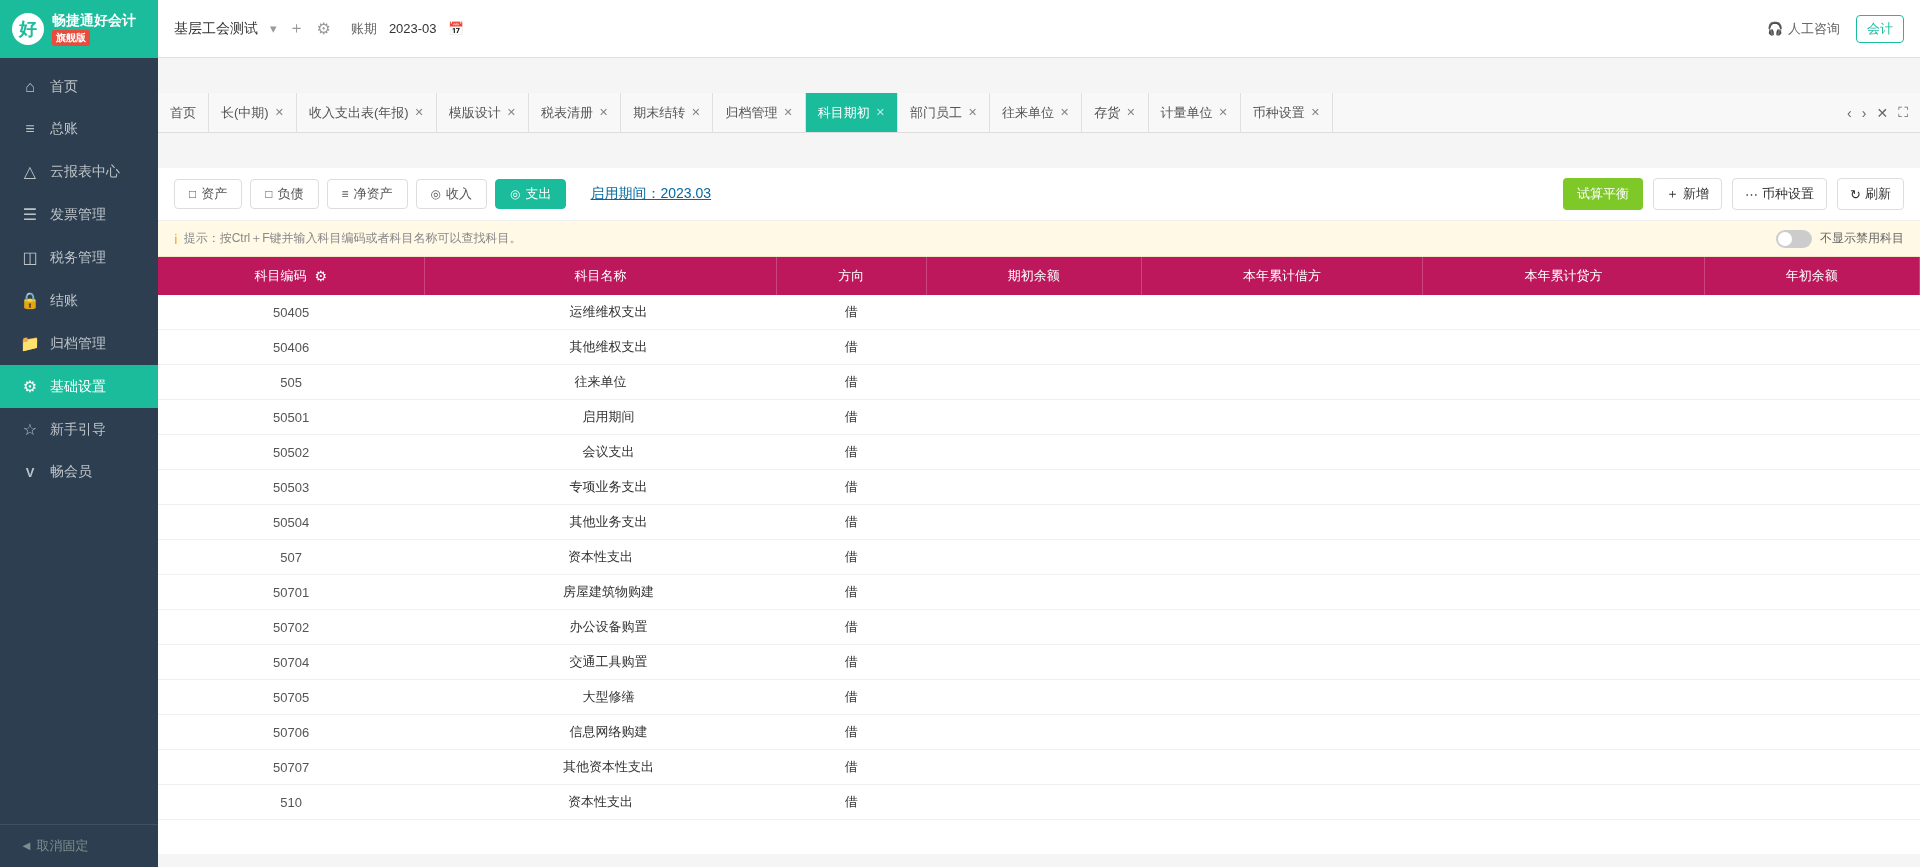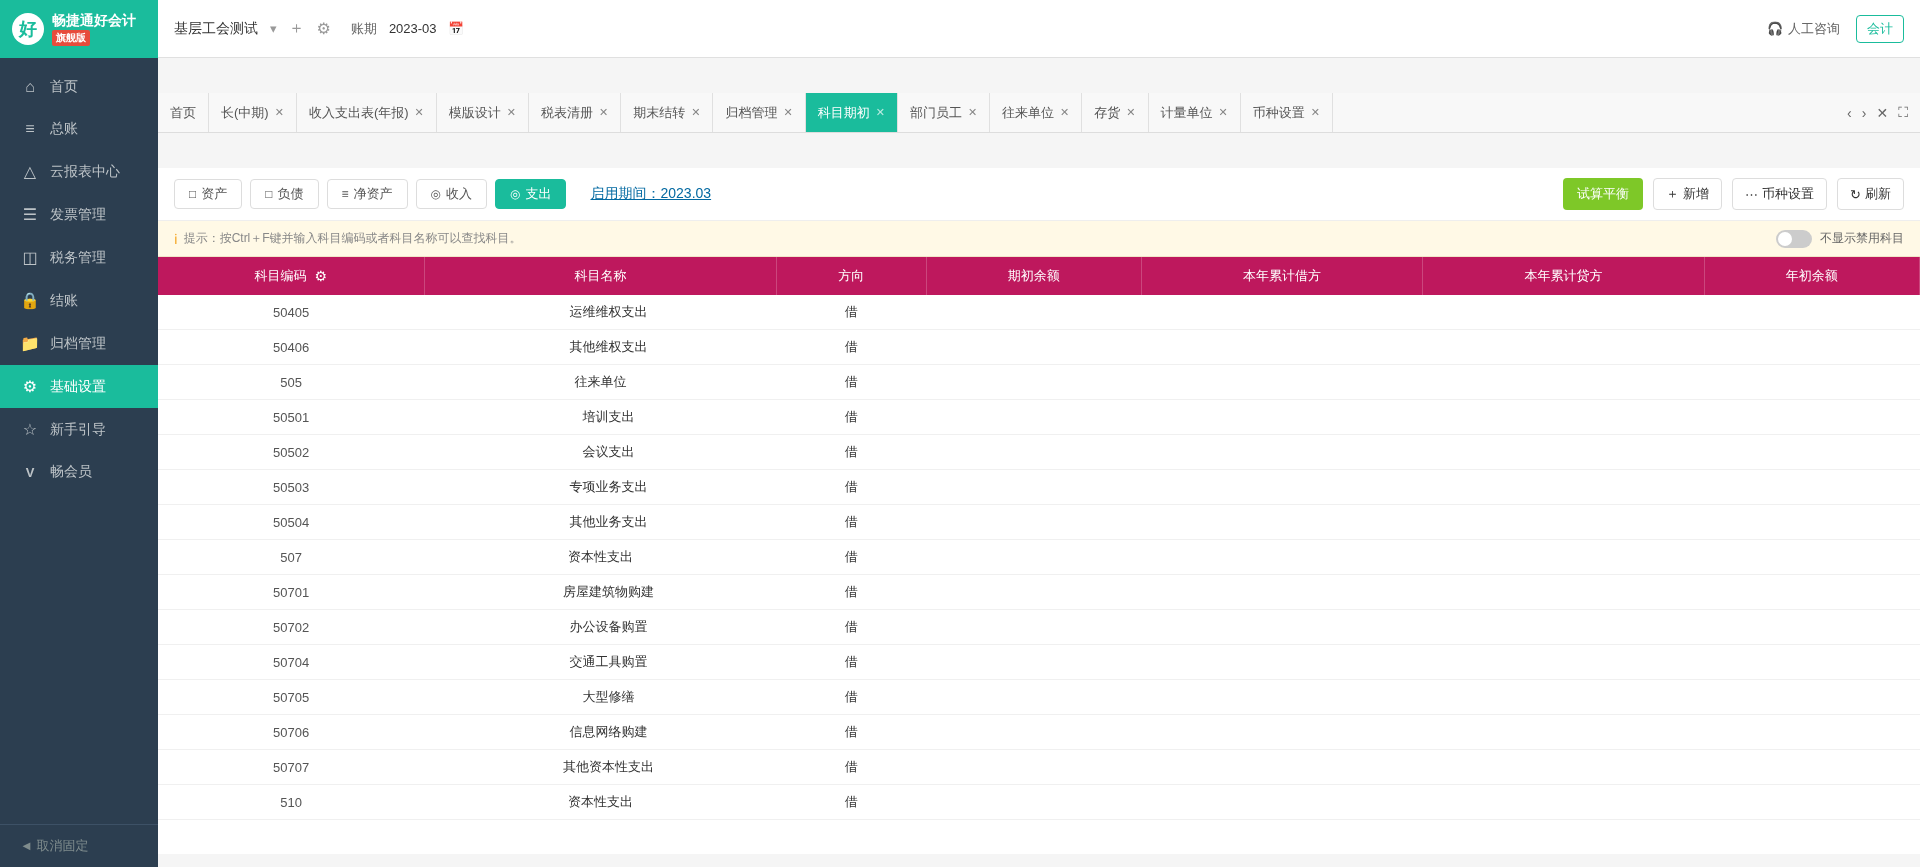--- a/index.html
+++ b/index.html
@@ -311,21 +311,21 @@
               <td style="font-weight: 500;">505</td>
               <td>往来单位</td>
               <td>借</td>
               <td></td>
               <td></td>
               <td></td>
               <td></td>
             </tr>
             <tr>
               <td>50501</td>
-              <td style="padding-left: 32px;">培训支出</td>
+              <td style="padding-left: 32px;">启用期间</td>
               <td>借</td>
               <td></td>
               <td></td>
               <td></td>
               <td></td>
             </tr>
             <tr>
               <td>50502</td>
               <td style="padding-left: 32px;">会议支出</td>
               <td>借</td>

